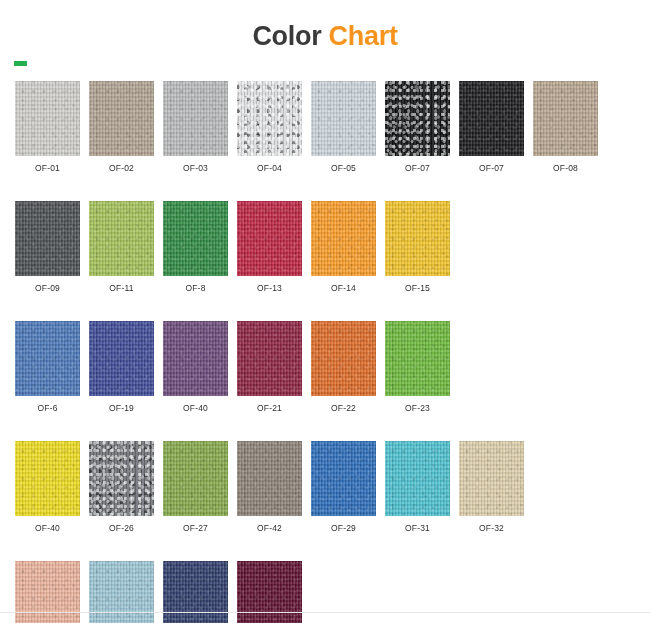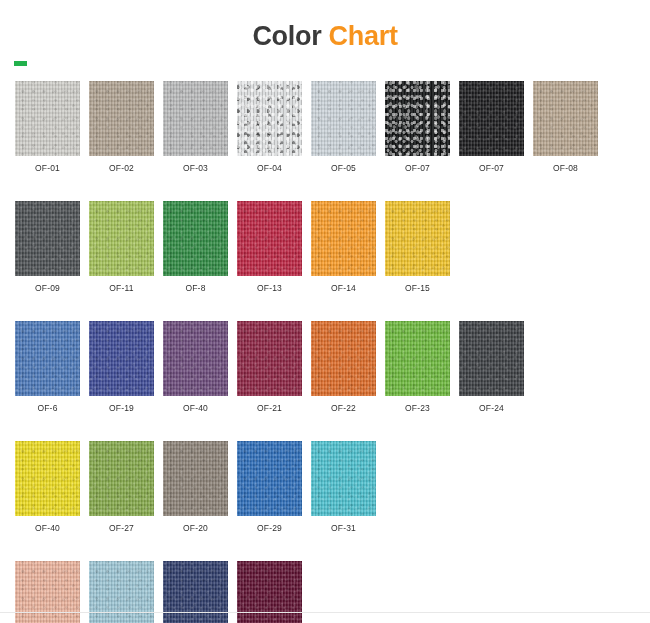--- a/index.html
+++ b/index.html
@@ -199,46 +199,50 @@
           <div class="label">OF-21</div>
         </div>
         <div class="cell">
           <div class="swatch" style="background-color: rgb(221, 107, 40);"></div>
           <div class="label">OF-22</div>
         </div>
         <div class="cell">
           <div class="swatch" style="background-color: rgb(108, 184, 60);"></div>
           <div class="label">OF-23</div>
         </div>
-        <div class="cell">
-          <div class="swatch" style="background-color: rgb(59, 62, 66);"></div>
-          <div class="label">OF-24</div>
-        </div>
       </div>
       <div class="row">
         <div class="cell">
           <div class="swatch" style="background-color: rgb(236, 219, 31);"></div>
           <div class="label">OF-40</div>
         </div>
         <div class="cell">
+          <div class="swatch speckle" style="background-color: rgb(110, 114, 118);"></div>
+          <div class="label">OF-26</div>
+        </div>
+        <div class="cell">
           <div class="swatch" style="background-color: rgb(132, 168, 74);"></div>
           <div class="label">OF-27</div>
         </div>
         <div class="cell">
           <div class="swatch" style="background-color: rgb(139, 129, 118);"></div>
-          <div class="label">OF-20</div>
+          <div class="label">OF-42</div>
         </div>
         <div class="cell">
           <div class="swatch" style="background-color: rgb(44, 108, 184);"></div>
           <div class="label">OF-29</div>
         </div>
         <div class="cell">
           <div class="swatch" style="background-color: rgb(76, 192, 206);"></div>
           <div class="label">OF-31</div>
         </div>
+        <div class="cell">
+          <div class="swatch" style="background-color: rgb(221, 206, 171);"></div>
+          <div class="label">OF-32</div>
+        </div>
       </div>
       <div class="row">
         <div class="cell">
           <div class="swatch" style="background-color: rgb(234, 178, 156);"></div>
         </div>
         <div class="cell">
           <div class="swatch" style="background-color: rgb(156, 197, 212);"></div>
         </div>
         <div class="cell">
           <div class="swatch" style="background-color: rgb(46, 60, 106);"></div>

